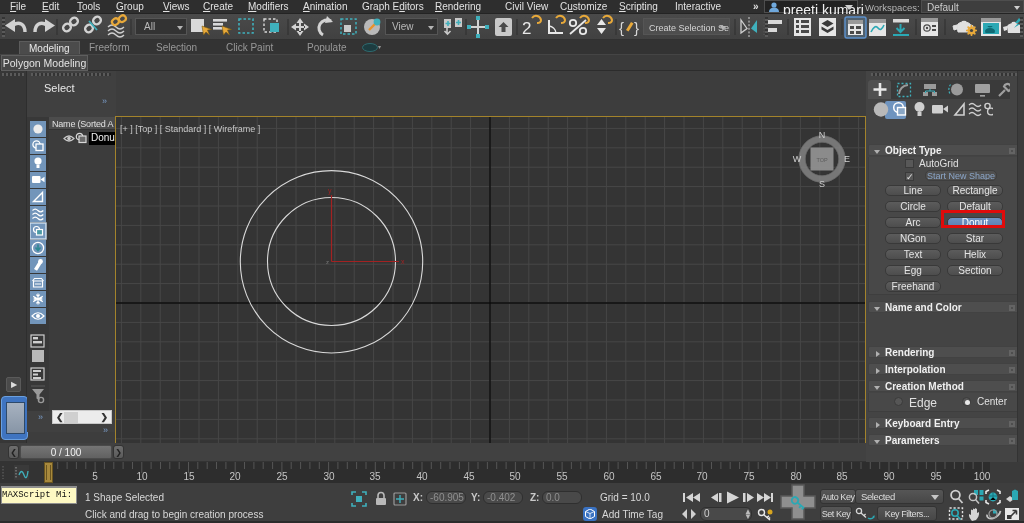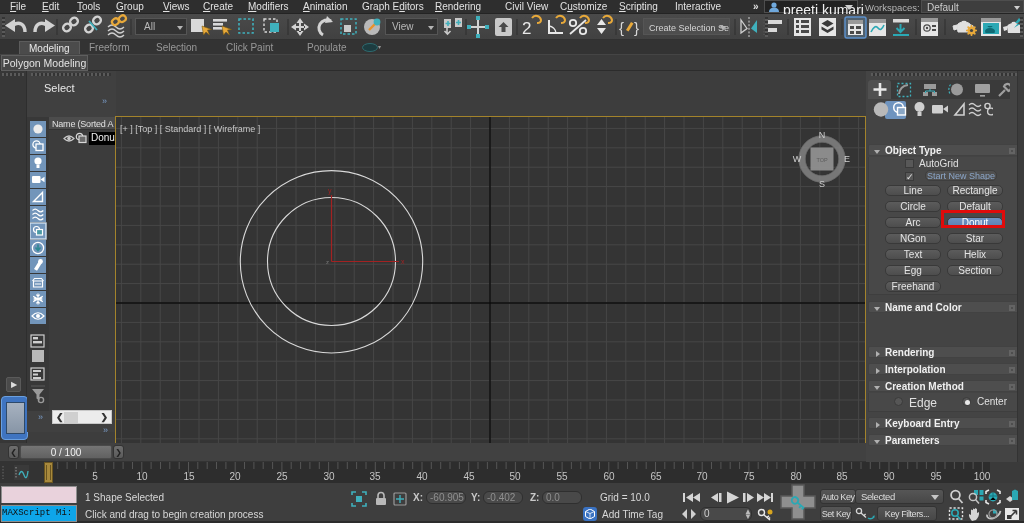--- a/index.html
+++ b/index.html
@@ -628,21 +628,21 @@
         <path d="M2 2v11" stroke="#9a9a9a" stroke-width="1" stroke-dasharray="1.5 1.5"></path>
         <path d="M5 10q2.5-7 5 0t4-4" stroke="#3fb0bc" stroke-width="1.3" fill="none"></path>
       </g>
 <path d="M3 4v13" stroke="#4d4d4d" stroke-width="2" stroke-dasharray="1.5 1.5"></path>
 </svg>
 </div>
 
 <div id="sbar" class="abs">
 
 <div class="abs" style="left:1px;top:3px;width:76px;height:17px;background:#e9d2dc;border:1px solid #8f8f8f;border-bottom:none"></div>
-<div class="abs" style="left:1px;top:22px;width:76px;height:17px;background:#0ea5e9;border:1px solid #8f8f8f;color:#111;font-family:'Liberation Mono',monospace;font-size:9px;line-height:15px;white-space:nowrap;overflow:hidden">MAXScript Mi:</div>
+<div class="abs" style="left:1px;top:4px;width:76px;height:17px;background:#fef9c3;border:1px solid #8f8f8f;color:#111;font-family:'Liberation Mono',monospace;font-size:9px;line-height:15px;white-space:nowrap;overflow:hidden">MAXScript Mi:</div>
 <span class="abs" style="left:85px;top:9px;color:#d8d8d8;font-size:10px">1 Shape Selected</span>
 <span class="abs" style="left:85px;top:26px;color:#d8d8d8;font-size:10px">Click and drag to begin creation process</span>
 
 <svg class="abs" style="left:351px;top:8px" width="60" height="16" viewBox="0 0 60 16">
 <g stroke="#3fb0bc" stroke-width="1.6" fill="none">
         <path d="M1 4V1h4M11 1h4v3M15 12v3h-4M5 15H1v-3"></path>
         <rect x="5" y="5" width="6" height="6" fill="#3fb0bc" stroke="none"></rect>
       </g>
 <g transform="translate(23,0)">
         <rect x="2" y="7" width="10" height="7" rx="1" fill="#b9b9b9"></rect>

